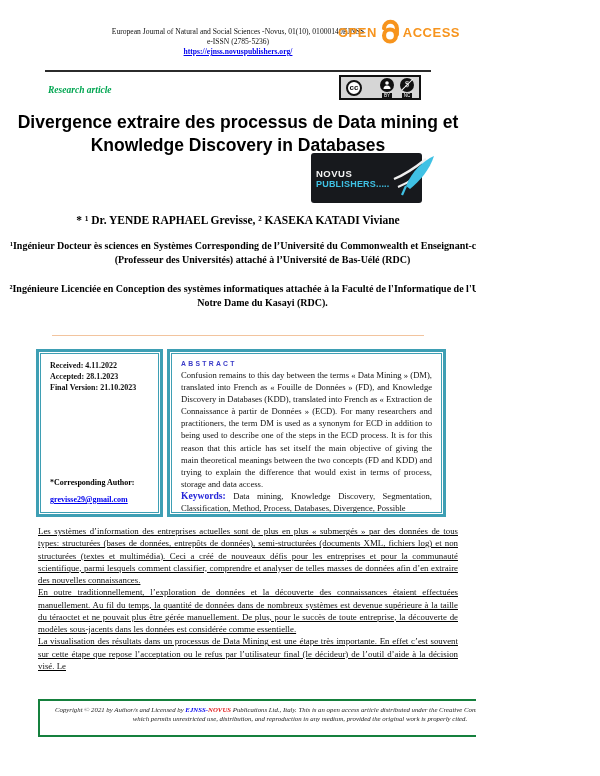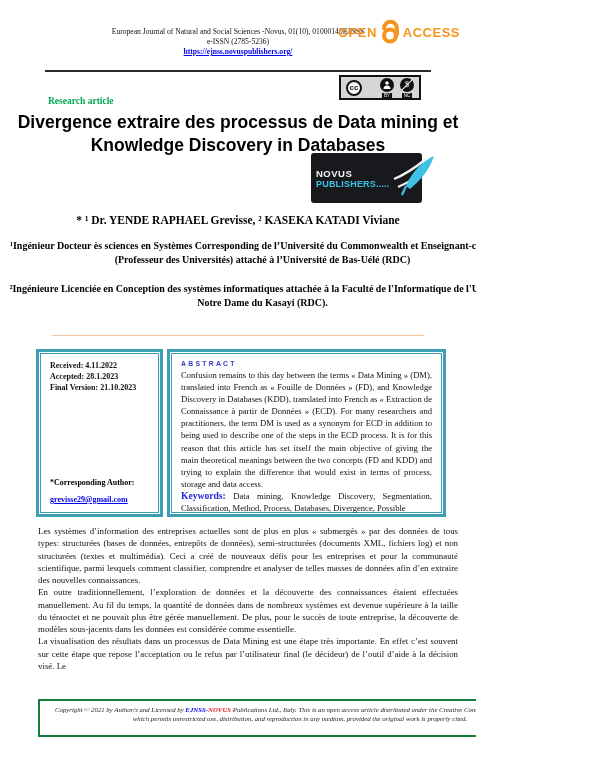--- a/index.html
+++ b/index.html
@@ -9,21 +9,21 @@
   
   .header { position:relative; padding-top:27px; }
   .journal-info { text-align:center; font-size:7.6px; line-height:10px; color:#111; }
   .journal-info .link { color:#0000ee; text-decoration:underline; font-weight:bold; }
   .oa-logo { position:absolute; top:16px; right:16px; display:flex; align-items:center; gap:2px; }
   .oa-word { color:#f7941d; font-family:"Liberation Sans","DejaVu Sans",sans-serif; font-weight:bold; font-size:13px; letter-spacing:0.5px; }
 
   .rule-dark { margin:13px 45px 0 45px; border-top:2.4px solid #2b2b2b; }
 
   .subhead-row { position:relative; height:32px; margin:0 45px; }
-  .research-article { position:absolute; left:3px; top:24px; color:#00a651; font-weight:bold; font-size:9.5px; }
+  .research-article { position:absolute; left:3px; top:13px; color:#00a651; font-weight:bold; font-size:9.5px;font-style:italic; }
   .cc-badge { position:absolute; right:10px; top:3px; width:82px; height:25px; background:#d6d6d6; border:2px solid #111; display:flex; align-items:center; justify-content:space-between; padding:1px 5px; }
   .cc-circle { width:16px; height:16px; border-radius:50%; border:2px solid #111; color:#111; font-family:"Liberation Sans",sans-serif; font-weight:bold; font-size:8px; display:flex; align-items:center; justify-content:center; background:#fff; }
   .cc-pair { display:flex; gap:6px; }
   .cc-stack { display:flex; flex-direction:column; align-items:center; }
   .cc-stack .glyph { width:14px; height:14px; border-radius:50%; background:#111; color:#fff; font-size:8px; display:flex; align-items:center; justify-content:center; }
   .cc-stack .tag { margin-top:1px; background:#111; color:#fff; font-family:"Liberation Sans",sans-serif; font-size:4.5px; line-height:5px; padding:0 2px; }
   .nc-glyph { position:relative; }
   .nc-glyph .slash { position:absolute; width:15px; height:1.4px; background:#fff; transform:rotate(-45deg); top:6px; left:0; }
 
   
@@ -52,21 +52,21 @@
   .info-line { font-weight:bold; font-size:8px; line-height:11px; color:#111; }
   .corr-label { font-weight:bold; font-size:8px; line-height:10px; }
   .email { display:inline-block; font-weight:bold; font-size:8px; color:#0000ee; text-decoration:underline; }
   .abstract-heading { color:#3a3ac8; font-family:"Liberation Sans",sans-serif; font-weight:bold; font-size:6.8px; letter-spacing:2.3px; margin-bottom:2px; }
   .abstract-text { font-size:8.6px; line-height:12.1px; text-align:justify; color:#111; }
   .keywords { font-size:8.6px; line-height:12.1px; text-align:justify; color:#111; }
   .kw-label { color:#2626d8; font-weight:bold; font-size:9.6px; }
 
   
   .intro-heading { margin-top:25px; text-align:center; font-weight:bold; font-size:14px; color:#000; }
-  .body-text { margin:8px 18px 0 38px; }
+  .body-text { margin:8px 18px 0 38px;text-decoration:underline; }
   .body-text p { font-size:8.85px; line-height:12.25px; text-align:justify; color:#111; }
 
   
   .footer-box { position:absolute; left:38px; top:699px; width:534px; height:38px; border:2px solid #15803d; padding:4px 24px 2px 14px; }
   .copyright { font-style:italic; font-size:6.8px; line-height:9px; text-align:center; color:#222; }
   .copyright .blue { color:#0000ee; font-weight:bold; }
   .copyright .red { color:#e02020; font-weight:bold; }
   .page-num { position:absolute; right:10px; bottom:2px; font-size:9.5px; font-style:normal; color:#111; }
 </style>
 </head>

